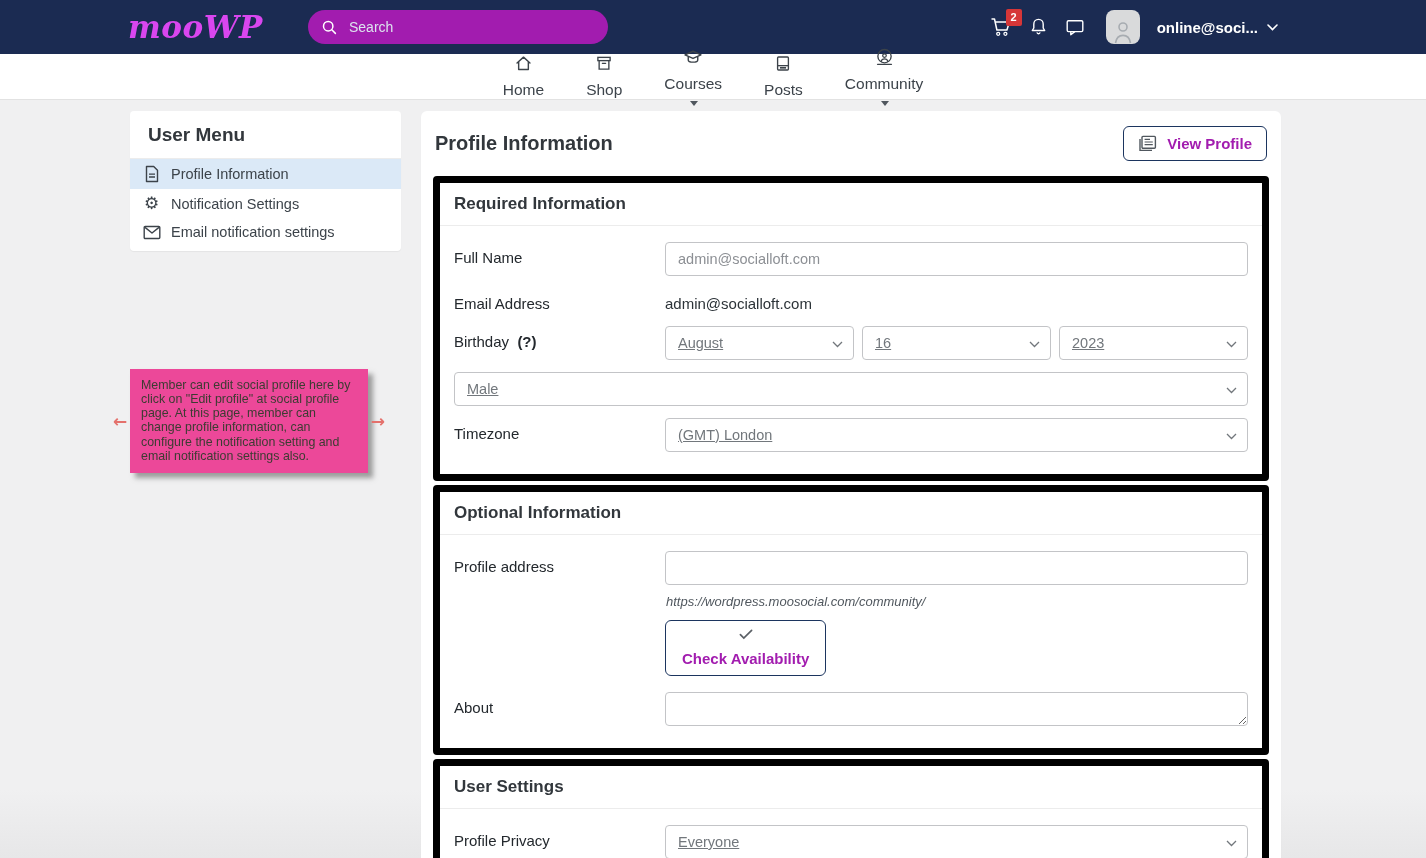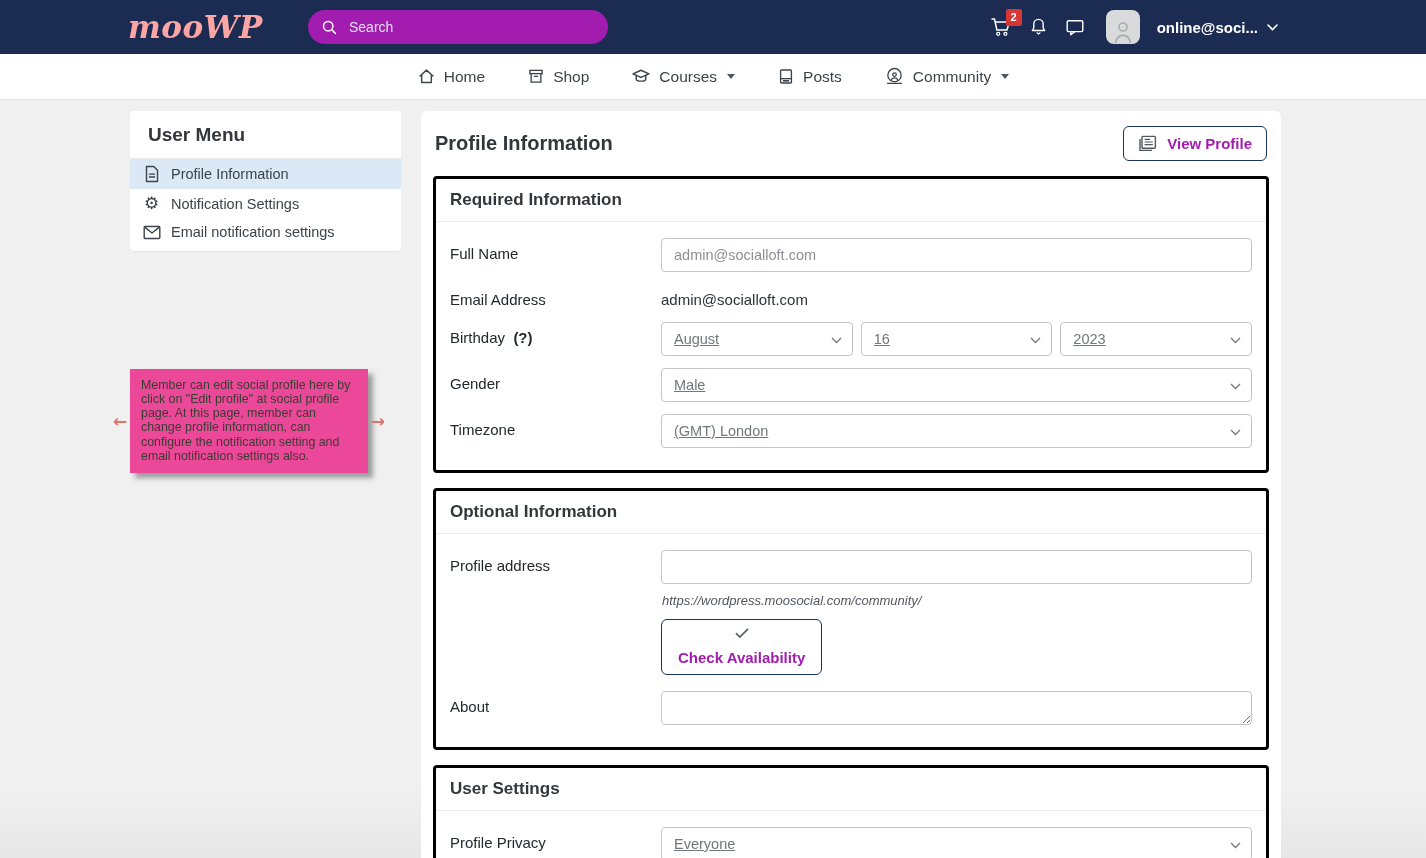--- a/index.html
+++ b/index.html
@@ -7,40 +7,40 @@
   body {
     width:1426px; height:858px; overflow:hidden;
     background:linear-gradient(#f0f0f1 92%, #e7e7e8);
     font-family:"Liberation Sans","DejaVu Sans",sans-serif;
     color:#3c434a;
   }
   
   .topbar { height:54px; background:#1b2b52; }
   .topbar-inner { height:100%; display:flex; align-items:center; padding:0 148px 0 128px; }
   .logo {
-    color:#fca5a5; font-family:"DejaVu Serif",serif; font-style:italic; font-weight:bold;
+    color:#d946ef; font-family:"DejaVu Serif",serif; font-style:italic; font-weight:bold;
     font-size:31px; letter-spacing:.5px; width:117px; cursor:pointer; line-height:1;
   }
   .searchbox {
     margin-left:63px; width:300px; height:34px; background:#a21caf;
     border-radius:17px; display:flex; align-items:center; padding:0 13px; gap:9px;
   }
   .searchbox input { flex:1; background:transparent; border:none; outline:none; color:#eef1f6; font-size:14px; }
   .searchbox input::placeholder { color:#dde3ef; }
   .topbar-right { margin-left:auto; display:flex; align-items:center; gap:17px; }
   .icon-btn { position:relative; display:flex; cursor:pointer; }
   .badge {
     position:absolute; top:-8px; right:-10px; background:#d63638; color:#fff;
     font-size:11px; font-weight:bold; padding:1px 5px; border-radius:2px; line-height:1.35;
   }
   .avatar { width:34px; height:34px; border-radius:8px; background:#d9dadb; display:flex; align-items:flex-end; justify-content:center; overflow:hidden; cursor:pointer; margin-left:4px; }
   .account { display:flex; align-items:center; gap:9px; color:#fff; font-weight:bold; font-size:15px; cursor:pointer; }
   
   .mainnav { height:46px; background:#fff; border-bottom:1px solid #e2e2e2; display:flex; align-items:center; justify-content:center; gap:42px; }
-  .nav-item { display:flex; align-items:center; gap:8px; color:#3c434a; font-size:15.5px; cursor:pointer; text-decoration:none; }
+  .nav-item { display:flex; align-items:center; gap:8px; color:#3c434a; font-size:15.5px; cursor:pointer; text-decoration:none;flex-direction:column; }
   .caret { width:0; height:0; border-left:4px solid transparent; border-right:4px solid transparent; border-top:5px solid #50575e; margin-left:2px; }
   
   .content { display:flex; padding:11px 0 0 130px; }
   .sidebar { width:271px; margin-right:20px; flex-shrink:0; }
   .card { background:#fff; border-radius:4px; box-shadow:0 1px 1px rgba(0,0,0,.05); overflow:hidden; }
   .card-title { font-size:19px; font-weight:bold; color:#32373c; padding:13px 18px 12px; border-bottom:1px solid #ececec; }
   .usermenu ul { list-style:none; margin:0; padding:0 0 5px; }
   .menu-item { display:flex; align-items:center; gap:10px; padding:6px 12px; font-size:14.5px; color:#3c434a; cursor:pointer; }
   .menu-item.active { background:#dbe9f7; }
   .micon { width:19px; display:flex; justify-content:center; align-items:center; color:#3c434a; flex-shrink:0; }
@@ -55,21 +55,21 @@
   .note-arrow.left { left:-17px; } .note-arrow.right { right:-17px; }
   
   .panel { width:860px; background:#fff; border-radius:6px; box-shadow:0 1px 1px rgba(0,0,0,.05); padding:12px; min-height:800px; }
   .panel-head { display:flex; justify-content:space-between; align-items:center; padding:3px 2px 15px; }
   .panel-head h1 { margin:0; font-size:20px; font-weight:bold; color:#32373c; }
   .btn {
     display:inline-flex; align-items:center; gap:10px; background:#fff;
     border:1px solid #1c355f; color:#a21caf; border-radius:6px; font-weight:bold;
     font-size:15px; padding:8px 14px; cursor:pointer; font-family:inherit;
   }
-  .box { border:3px solid #000000; border-radius:4px; margin-bottom:15px; }
+  .box { border:7px solid #000000; border-radius:4px; margin-bottom:4px; }
   .box-title { font-size:17px; font-weight:bold; color:#32373c; padding:11px 14px; border-bottom:1px solid #ececec; }
   .box-body { padding:16px 14px 10px; }
   .row { display:flex; align-items:flex-start; margin-bottom:12px; }
   .lblcol { width:211px; flex-shrink:0; font-size:15px; color:#23282d; padding-top:7px; }
   .lblcol b { font-weight:bold; }
   .ctrl { flex:1; min-width:0; }
   input.text, select.sel, textarea.ta {
     width:100%; height:34px; border:1px solid #c3c4c7; border-radius:4px;
     padding:0 12px; font-size:14.5px; color:#646970; background:#fff;
     font-family:inherit; outline:none;
@@ -304,21 +304,20 @@
               <select class="sel">
                 <option>2023</option>
               </select>
               <span class="chev"><svg width="11" height="7" viewBox="0 0 11 7">
                     <path d="m1 1 4.5 4.5L10 1" fill="none" stroke="#72777c" stroke-width="1.3"></path>
                   </svg></span>
             </span>
           </div>
         </div>
         <div class="row">
-          <div class="lblcol">Gender</div>
           <div class="ctrl">
             <span class="select-wrap" style="display:block;">
               <select class="sel">
                 <option>Male</option>
               </select>
               <span class="chev"><svg width="11" height="7" viewBox="0 0 11 7">
                     <path d="m1 1 4.5 4.5L10 1" fill="none" stroke="#72777c" stroke-width="1.3"></path>
                   </svg></span>
             </span>
           </div>

